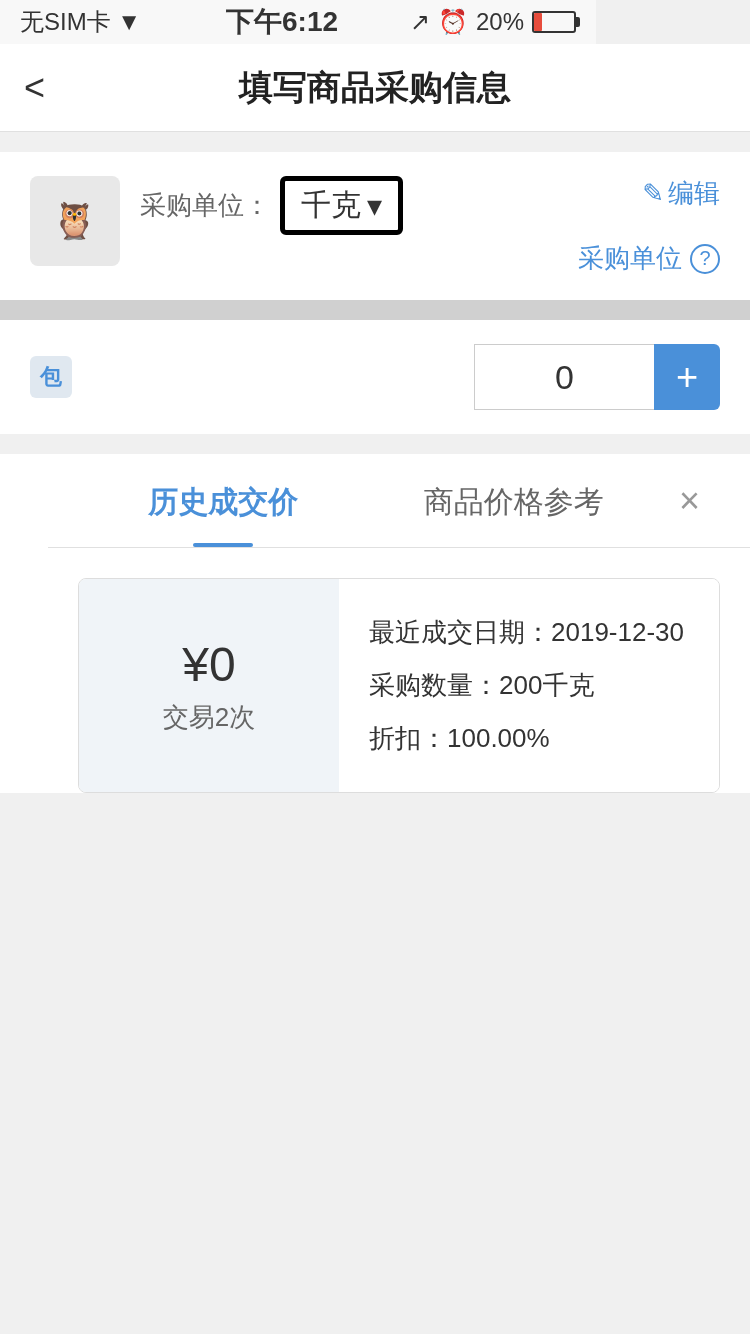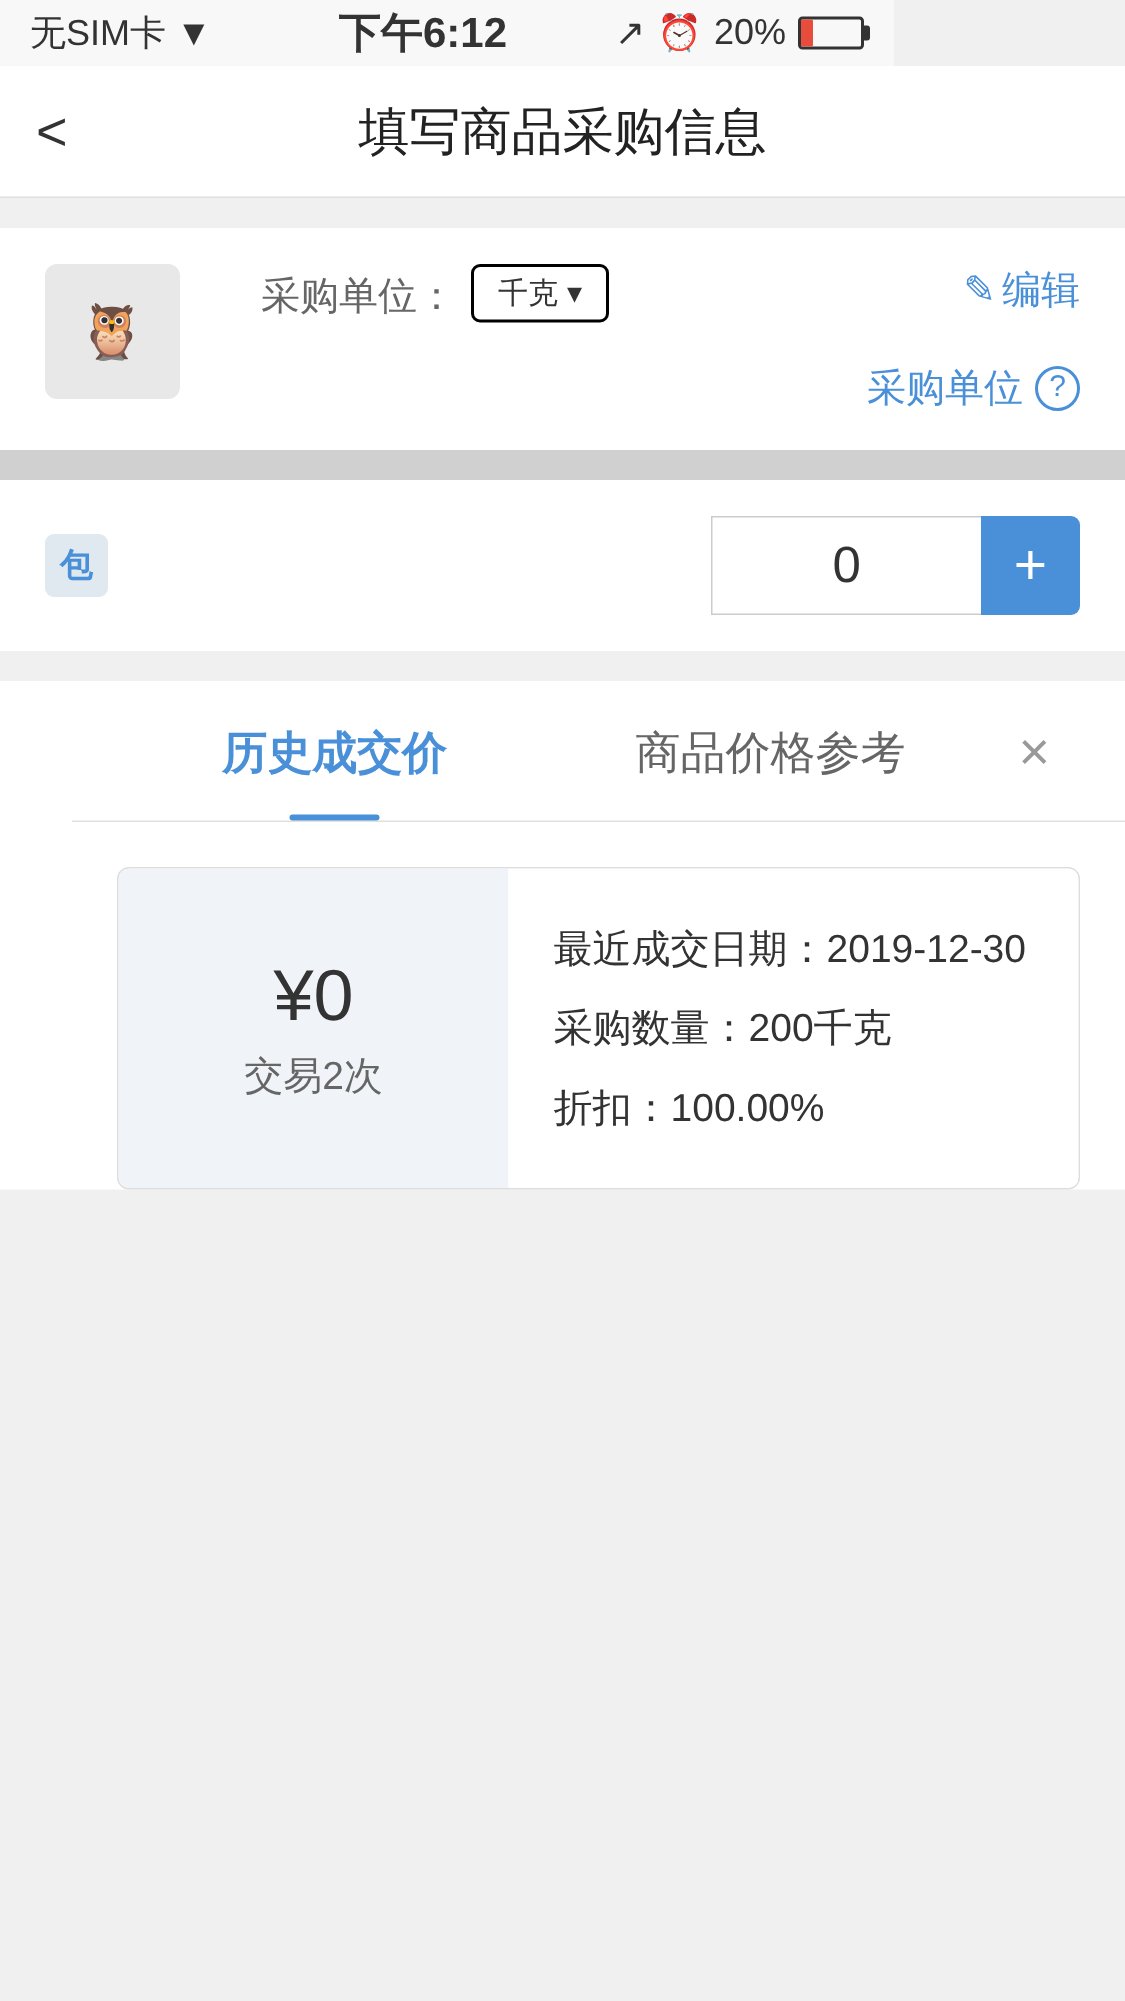--- a/index.html
+++ b/index.html
@@ -82,21 +82,21 @@
     }
     .nav-back {
       position: absolute;
       left: 24px;
       font-size: 36px;
       color: #333;
       cursor: pointer;
     }
     .nav-title {
       font-size: 34px;
-      font-weight: 400;
+      font-weight: 700;
       color: #222;
       text-align: right;
     }
 
     
     .product-card {
       background: #fff;
       margin-top: 20px;
       padding: 24px 30px;
     }
@@ -129,31 +129,30 @@
       flex-direction: column;
       gap: 16px;
     }
     .product-name {
       font-size: 30px;
       color: #333;
       font-weight: 500;
     }
     .product-unit-row {
       display: flex;
-      align-items: flex-end;
+      align-items: center;
       gap: 10px;
       font-size: 26px;
       color: #666;
-      margin-left: 34px;
     }
     .unit-selector {
-      border: 2px solid #000000;
+      border: 5px solid #000000;
       border-radius: 6px;
       padding: 4px 16px;
-      font-size: 20px;
+      font-size: 30px;
       color: #333;
       display: flex;
       align-items: center;
       gap: 6px;
     }
     .edit-link {
       color: #4a90d9;
       font-size: 26px;
       cursor: pointer;
       display: flex;

